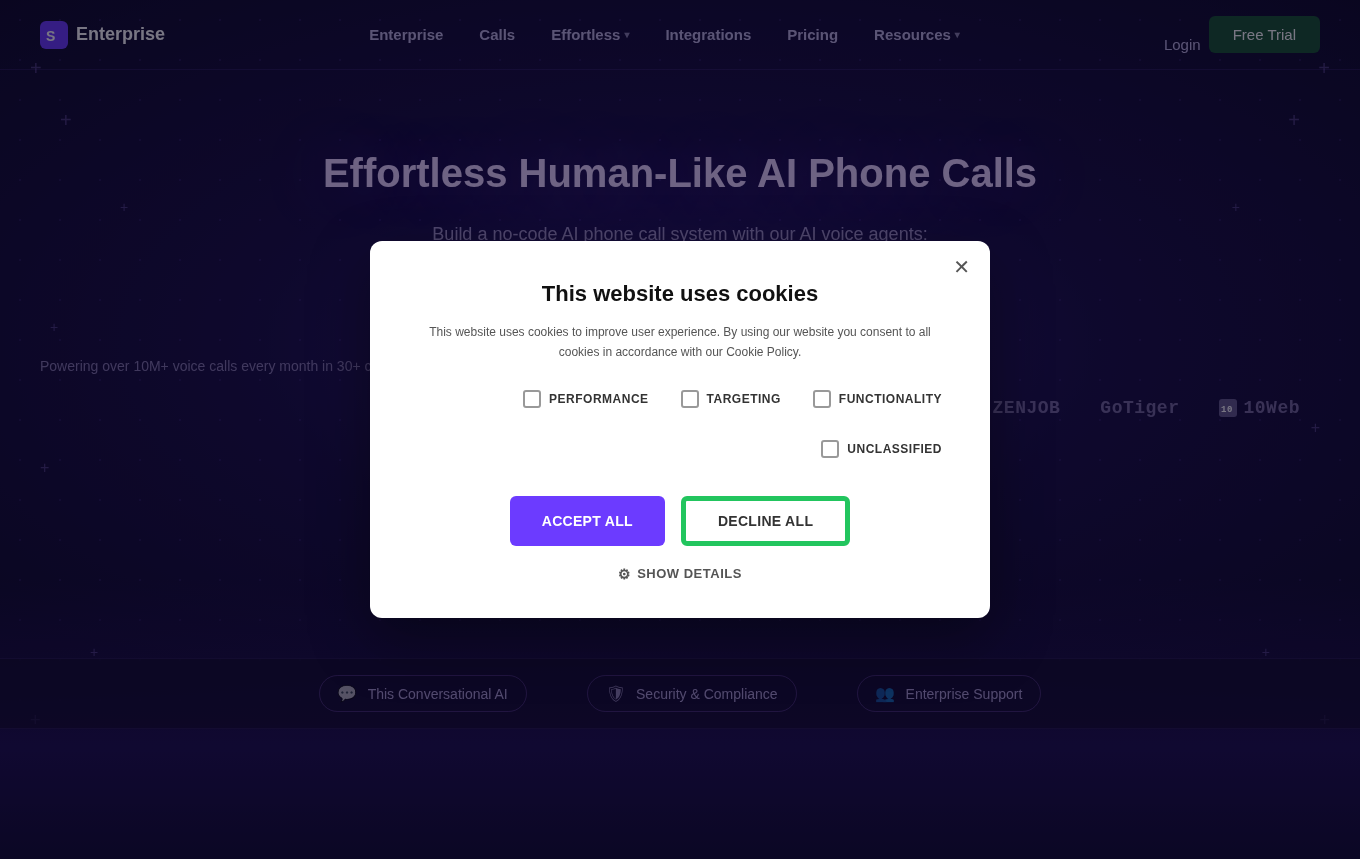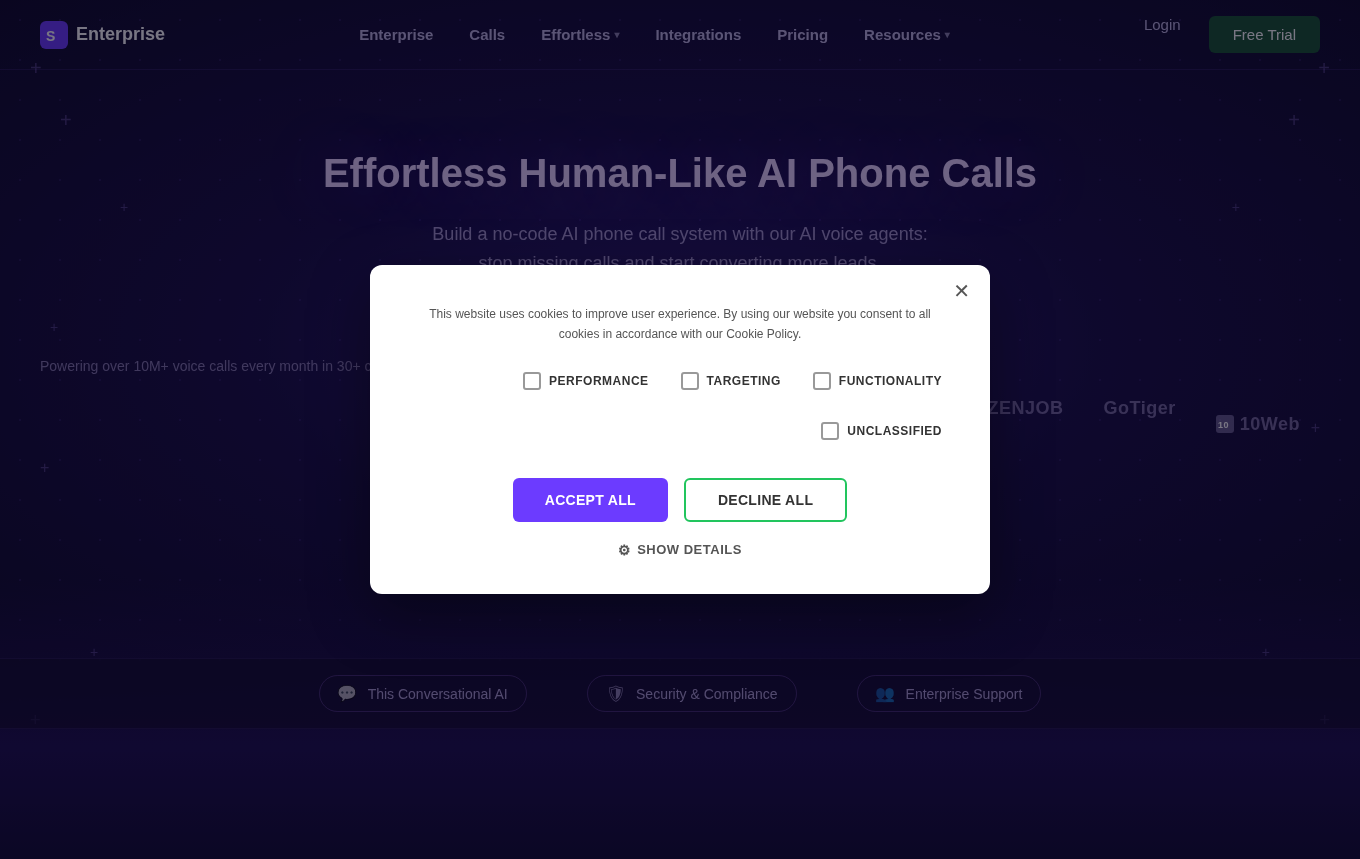--- a/index.html
+++ b/index.html
@@ -87,22 +87,22 @@
       color: rgba(220,210,255,0.85);
       text-decoration: none;
       font-size: 15px;
       font-weight: 700;
       display: flex;
       align-items: center;
       gap: 4px;
     }
     .nav-right {
       display: flex;
-      align-items: flex-start;
-      gap: 28px;
+      align-items: flex-end;
+      gap: 8px;
     }
     .login-btn {
       color: rgba(220,210,255,0.85);
       font-size: 15px;
       text-decoration: none;
       font-weight: 400;
     }
     .free-trial-btn {
       background: #14532d;
       color: #fff;
@@ -142,36 +142,36 @@
       padding: 40px 40px 16px;
       color: rgba(180,165,220,0.7);
       font-size: 14px;
     }
 
     
     .brands {
       position: relative;
       z-index: 5;
       display: flex;
-      align-items: flex-start;
+      align-items: flex-end;
       justify-content: flex-end;
       padding: 8px 60px 8px 40px;
       gap: 40px;
+      font-family: Liberation Mono, monospace;
     }
     .brand-logo {
       color: rgba(180,165,220,0.6);
       font-size: 18px;
       font-weight: 600;
       letter-spacing: 0.5px;
     }
     .brand-10web {
       display: flex;
       align-items: center;
       gap: 6px;
-      margin-top: 16px;
     }
 
     
     .bottom-strip {
       position: absolute;
       bottom: 130px;
       left: 0;
       right: 0;
       z-index: 5;
       background: rgba(15, 10, 40, 0.7);
@@ -283,21 +283,21 @@
       padding: 12px 32px;
       border-radius: 6px;
       font-size: 14px;
       font-weight: 600;
       cursor: pointer;
       letter-spacing: 0.3px;
     }
     .btn-decline {
       background: #fff;
       color: #333;
-      border: 2px solid #22c55e;
+      border: 5px solid #22c55e;
       padding: 12px 32px;
       border-radius: 6px;
       font-size: 14px;
       font-weight: 600;
       cursor: pointer;
       letter-spacing: 0.3px;
     }
     .cookie-details {
       display: flex;
       align-items: center;
@@ -419,20 +419,21 @@
   </div>
   <div class="feature-badge">
     <span class="badge-icon">👥</span>
     <span>Enterprise Support</span>
   </div>
 </div>
 
 <div class="modal-overlay">
   <div class="cookie-modal">
     <button class="cookie-close" title="Close">✕</button>
+    <h2 class="cookie-title">This website uses cookies</h2>
     <p class="cookie-desc">This website uses cookies to improve user experience. By using our website you consent to all cookies in accordance with our Cookie Policy.</p>
 
     <div class="cookie-options">
       <label class="cookie-option">
         <span class="cookie-checkbox"></span>
         <span>PERFORMANCE</span>
       </label>
       <label class="cookie-option">
         <span class="cookie-checkbox"></span>
         <span>TARGETING</span>

